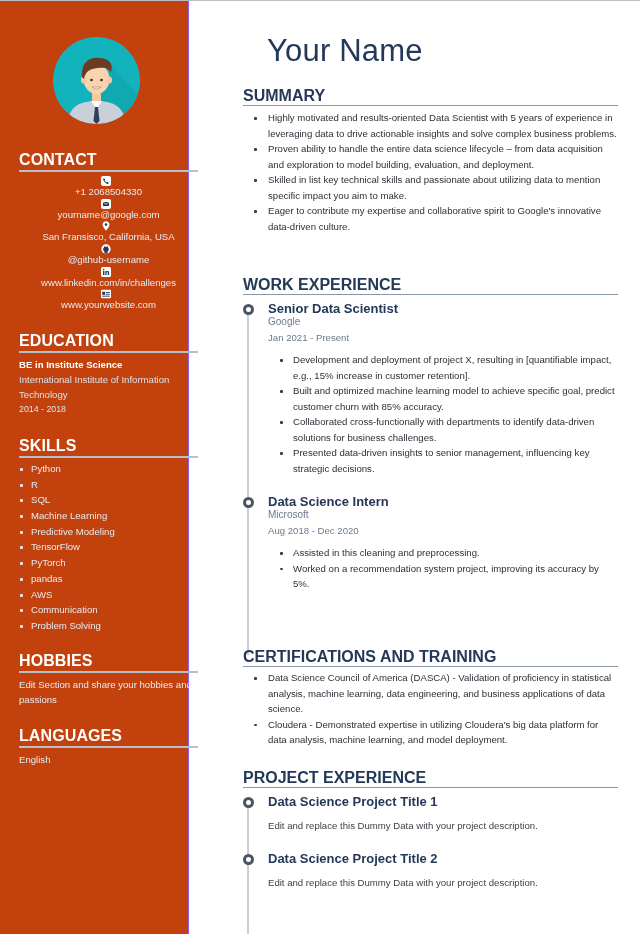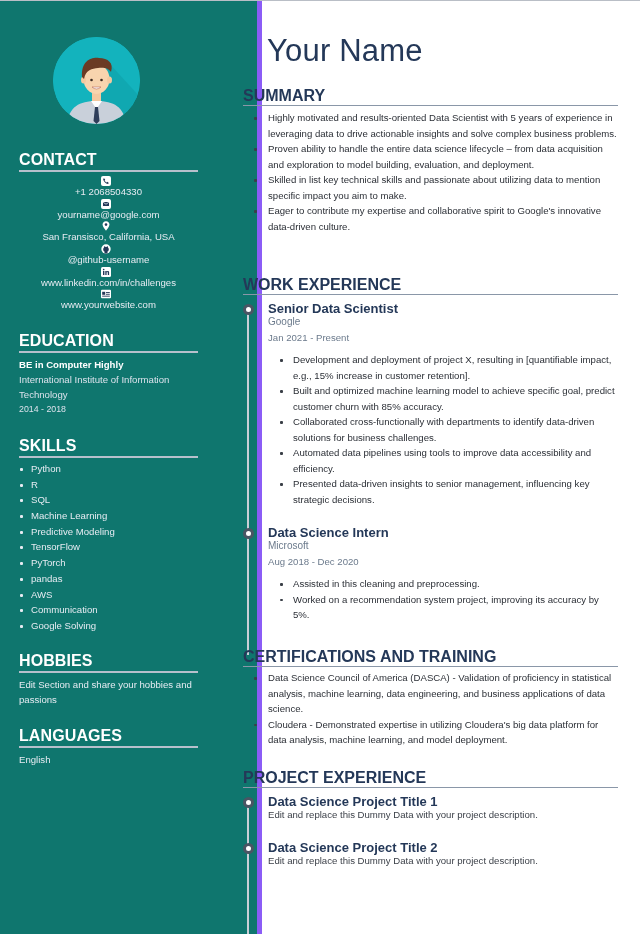--- a/index.html
+++ b/index.html
@@ -2,23 +2,23 @@
 <html><head>
   <meta charset="utf-8">
   <style>
     * { box-sizing: border-box; margin: 0; padding: 0; }
     html, body { width: 640px; height: 934px; overflow: hidden; background: #ffffff; }
     body { font-family: "DejaVu Sans", "Liberation Sans", sans-serif; position: relative; }
     .topline { position: absolute; left: 0; top: 0; width: 640px; height: 1px; background: #b9bec6; z-index: 5; }
 
     
     .sidebar {
-      position: absolute; left: 0; top: 0; width: 262px; height: 934px;
-      background: #0f766e; color: #e6ebf2;
-      border-right: 5px solid #8b5cf6;
+      position: absolute; left: 0; top: 0; width: 189px; height: 934px;
+      background: #c2410c; color: #e6ebf2;
+      border-right: 1px solid #8b5cf6;
     }
     .avatar {
       position: absolute; left: 53px; top: 37px; width: 87px; height: 87px;
       border-radius: 50%; overflow: hidden; background: #13b3bd;
     }
     .side-section { position: absolute; left: 19px; width: 179px; }
     .side-title {
       font-family: "Liberation Sans", sans-serif;
       font-size: 16px; font-weight: bold; color: #ffffff; letter-spacing: 0.1px;
       padding-bottom: 1px; border-bottom: 2px solid #b7c0cc; line-height: 19px;
@@ -53,21 +53,21 @@
       position: absolute; left: 0; width: 11px; height: 11px; border-radius: 50%;
       border: 3px solid #4a5564; background: #ffffff;
     }
     .tl-head { display: flex; justify-content: space-between; align-items: baseline; flex-direction: column; }
     .tl-title { font-family: "Liberation Sans", sans-serif; font-size: 13px; font-weight: bold; color: #243858; }
     .tl-org { font-family: "Liberation Sans", sans-serif; font-size: 10px; color: #6b7a8c; }
     .tl-date { font-family: "Liberation Sans", sans-serif; font-size: 9.6px; color: #6b7a8c; margin-top: 5px; }
     .tl-bullets { list-style: none; margin-top: 9px; }
     .tl-bullet { position: relative; padding-left: 25px; font-family: "Liberation Sans", sans-serif; font-size: 9.6px; line-height: 15.5px; color: #2b2f36; }
     .tl-bullet::before { content: ""; position: absolute; left: 12px; top: 7px; width: 2.5px; height: 2.5px; background: #3a3f47; border-radius: 1px; }
-    .proj-desc { font-family: "Liberation Sans", sans-serif; font-size: 9.6px; color: #3a3f47; }
+    .proj-desc { font-family: "Liberation Sans", sans-serif; font-size: 9.6px; color: #3a3f47; margin-top: 11px; }
   </style>
 </head>
 <body>
 
 <div class="topline"></div>
 
 <aside class="sidebar">
   <div class="avatar">
     <svg width="87" height="87" viewBox="0 0 87 87">
       <circle cx="43.5" cy="43.5" r="43.5" fill="#13b3bd"></circle>
@@ -147,39 +147,39 @@
               <rect x="1.2" y="6.7" width="7.6" height="0.9" fill="#243858"></rect>
             </svg>
         </span>
         <span>www.yourwebsite.com</span>
       </li>
     </ul>
   </section>
 
   <section class="side-section" style="top:331px;">
     <h2 class="side-title">EDUCATION</h2>
-    <div class="edu-degree">BE in Computer Highly</div>
+    <div class="edu-degree">BE in Institute Science</div>
     <div class="edu-text">International Institute of Information Technology</div>
     <div class="edu-years">2014 - 2018</div>
   </section>
 
   <section class="side-section" style="top:436px;">
     <h2 class="side-title">SKILLS</h2>
     <ul class="skill-list">
       <li class="skill-item">Python</li>
       <li class="skill-item">R</li>
       <li class="skill-item">SQL</li>
       <li class="skill-item">Machine Learning</li>
       <li class="skill-item">Predictive Modeling</li>
       <li class="skill-item">TensorFlow</li>
       <li class="skill-item">PyTorch</li>
       <li class="skill-item">pandas</li>
       <li class="skill-item">AWS</li>
       <li class="skill-item">Communication</li>
-      <li class="skill-item">Google Solving</li>
+      <li class="skill-item">Problem Solving</li>
     </ul>
   </section>
 
   <section class="side-section" style="top:651px;">
     <h2 class="side-title">HOBBIES</h2>
     <p class="side-text">Edit Section and share your hobbies and passions</p>
   </section>
 
   <section class="side-section" style="top:726px;">
     <h2 class="side-title">LANGUAGES</h2>
@@ -208,21 +208,20 @@
       <span class="tl-dot" style="top:3px;"></span>
       <div class="tl-head">
         <span class="tl-title">Senior Data Scientist</span>
         <span class="tl-org">Google</span>
       </div>
       <div class="tl-date">Jan 2021 - Present</div>
       <ul class="tl-bullets">
         <li class="tl-bullet">Development and deployment of project X, resulting in [quantifiable impact, e.g., 15% increase in customer retention].</li>
         <li class="tl-bullet">Built and optimized machine learning model to achieve specific goal, predict customer churn with 85% accuracy.</li>
         <li class="tl-bullet">Collaborated cross-functionally with departments to identify data-driven solutions for business challenges.</li>
-        <li class="tl-bullet">Automated data pipelines using tools to improve data accessibility and efficiency.</li>
         <li class="tl-bullet">Presented data-driven insights to senior management, influencing key strategic decisions.</li>
       </ul>
     </div>
 
     <div class="tl-item" style="margin-top:18px;">
       <span class="tl-dot" style="top:3px;"></span>
       <div class="tl-head">
         <span class="tl-title">Data Science Intern</span>
         <span class="tl-org">Microsoft</span>
       </div>

